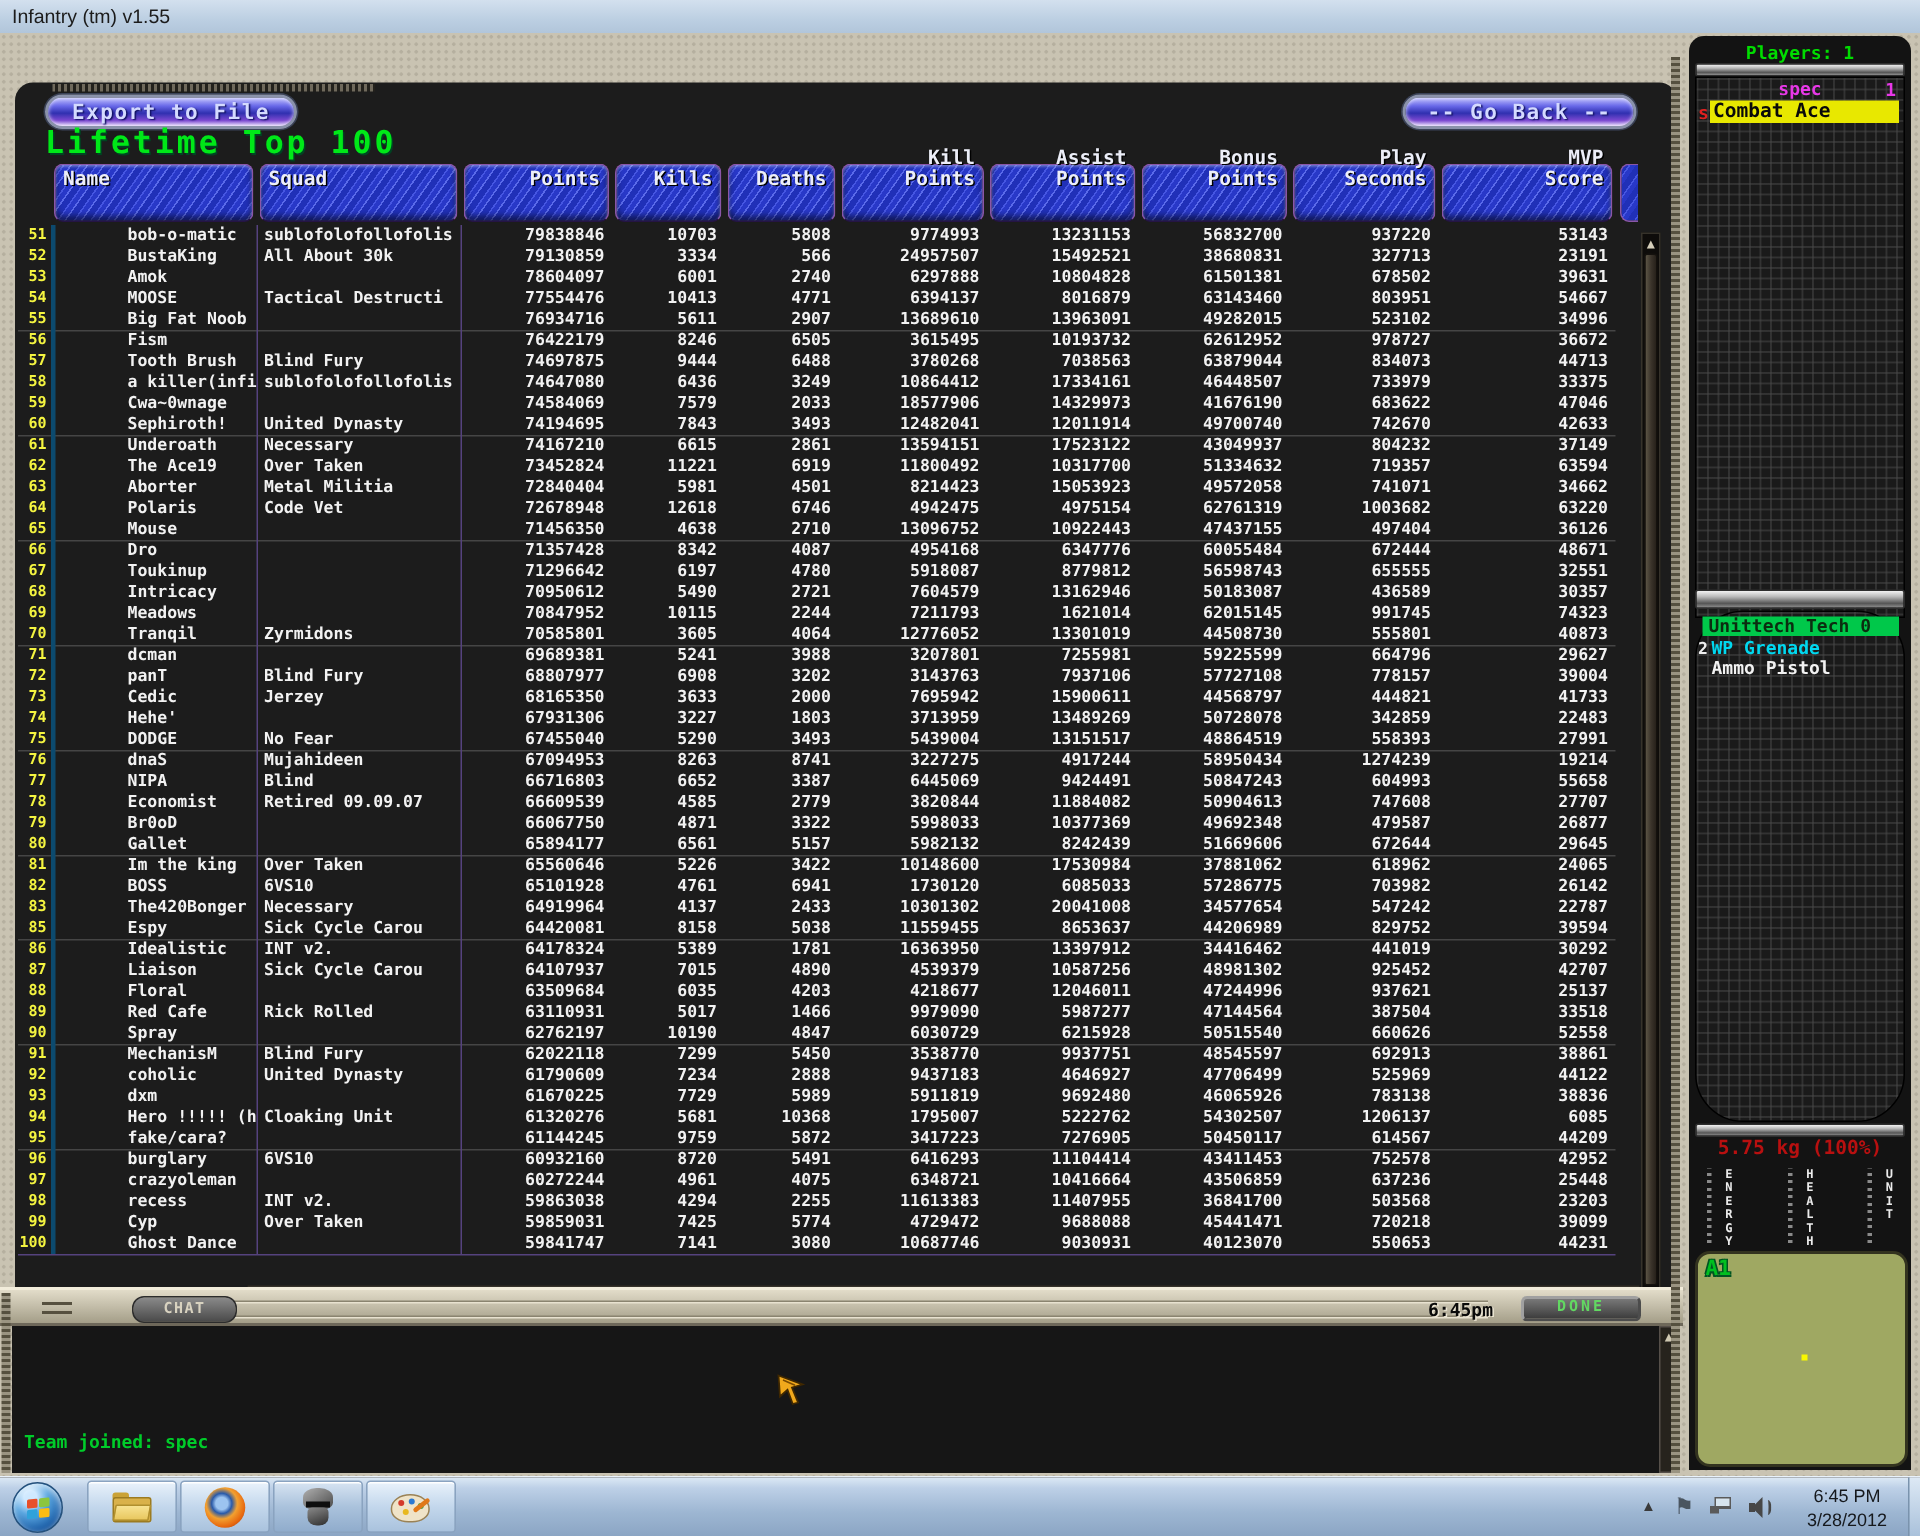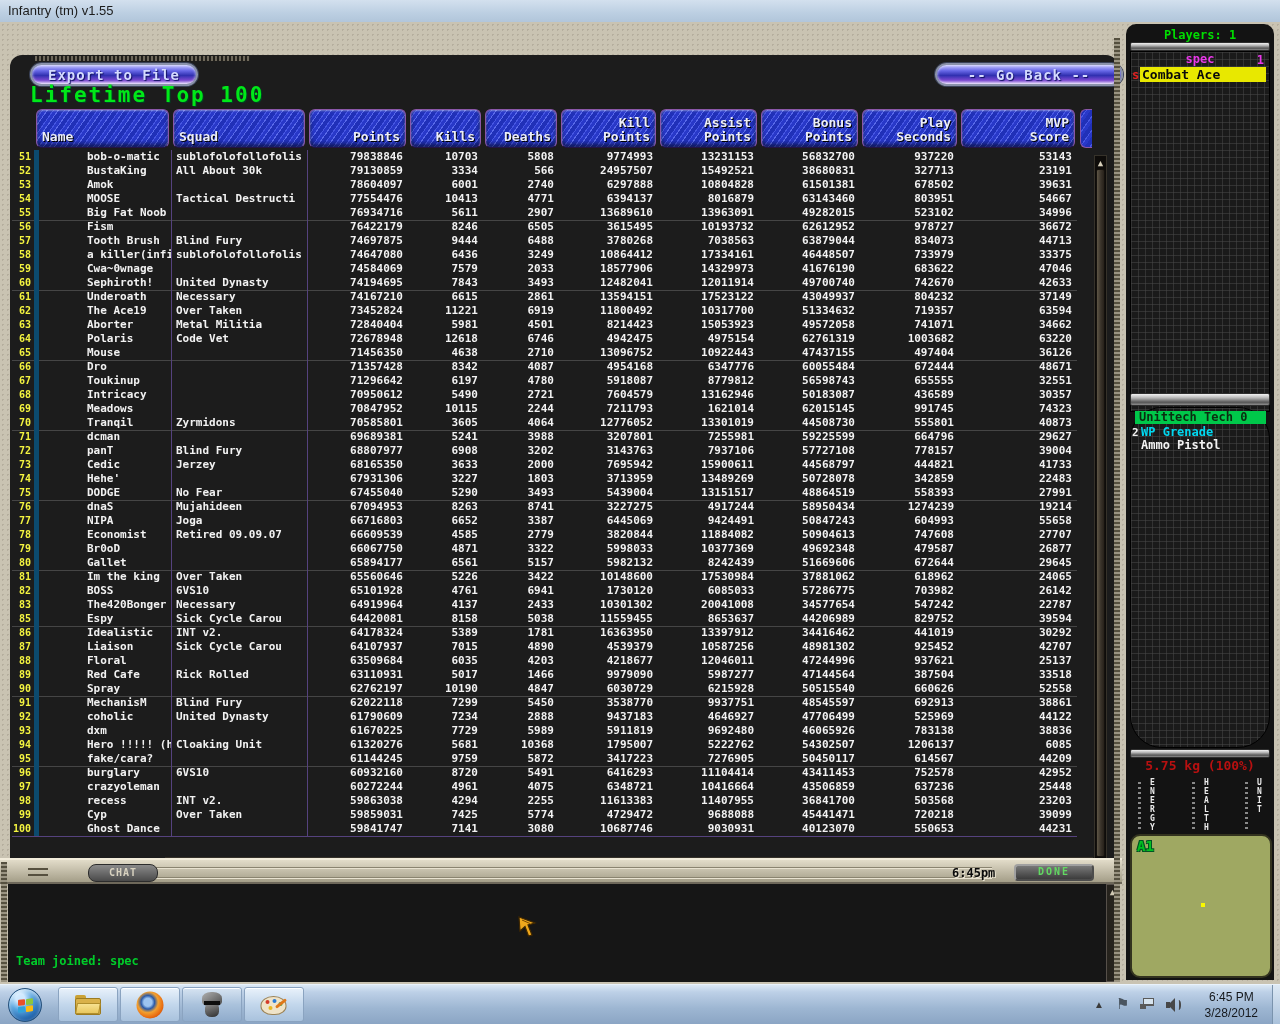--- a/index.html
+++ b/index.html
@@ -32,36 +32,36 @@
     color:#00e818; letter-spacing:2px; text-shadow:1px 1px 0 #042; }
 
   
   .tgrid { display:grid; grid-template-columns:22px 137px 136px 101px 75px 76px 99px 101px 101px 99px 118px; }
   #thead { position:absolute; left:2px; top:54px; width:1065px; height:41px; }
   .hcell { height:41px; }
   .hbox { height:39px; margin:0 2px; border-radius:6px; border:1px solid #8a56a8; border-bottom-color:#241444;
     background:repeating-linear-gradient(125deg,#2030b8 0 4px,#4656e2 4px 5px,#2838c8 5px 8px,#5a6aea 8px 9px);
     box-shadow:inset 0 1px 2px rgba(255,255,255,.4), inset 0 -3px 4px rgba(0,0,0,.55);
     color:#eceef8; font:bold 13px/14px "DejaVu Sans Mono",monospace;
-    display:flex; align-items:flex-end; padding:2px 5px 3px; white-space:pre-line;
+    display:flex; align-items:flex-end; padding:2px 5px 20px; white-space:pre-line;
     text-shadow:1px 1px 0 #000; }
   .hleft  { justify-content:flex-start; }
   .hright { justify-content:flex-end; text-align:right; }
   #hpartial { position:absolute; left:1070px; top:54px; width:12px; height:39px;
     border-radius:6px 0 0 6px; border:1px solid #8a56a8; border-right:none;
     background:repeating-linear-gradient(125deg,#2030b8 0 4px,#4656e2 4px 5px,#2838c8 5px 8px); }
 
   #tbody { position:absolute; left:2px; top:95px; width:1065px; border-bottom:1px solid #55427e; }
   .trow { height:14px; }
   .trow.sep { box-shadow:inset 0 1px 0 #454545; }
   .tc { font:bold 11px/14px "DejaVu Sans Mono",monospace; color:#f2f2f2;
     overflow:hidden; white-space:nowrap; }
   .c0 { color:#f4f440; text-align:right; padding-right:3px; font-size:10px; }
   .c1,.c2 { padding-left:4px; }
-  .c1 { border-left:5px solid #0c4a6e;padding-left:48px; }
+  .c1 { border-left:3px solid #0c4a6e;padding-left:48px; }
   .c2 { border-left:1px solid #55427e; }
   .c3 { border-left:1px solid #55427e; }
   .c3,.c4,.c5,.c6,.c7,.c8,.c9,.c10 { text-align:right; padding-right:5px; }
 
   
   #vscroll { position:absolute; left:1084px; top:100px; width:13px; height:716px;
     background:#0e0c0a; border:1px solid #36322a; }
   .varr { position:absolute; left:0; width:11px; text-align:center; color:#d6cfba;
     font:bold 9px/10px "DejaVu Sans Mono",monospace; }
   #vthumb { position:absolute; left:1px; top:13px; width:9px; bottom:13px;
@@ -181,21 +181,21 @@
   <div id="titlebar">
     <span class="t">Infantry (tm) v1.55</span>
   </div>
 
   <div id="frame">
 
     <div id="main" style="top:6px;margin-top:27px;">
       <div id="deco-strip"></div>
 
       <button class="pillbtn" style="left:20px; top:8px; width:168px;">Export to File</button>
-      <button class="pillbtn" style="left:925px; top:8px; width:188px;">-- Go Back --</button>
+      <button class="pillbtn" style="left:925px; top:8px; width:156px;">-- Go Back --</button>
 
       <div id="page-title">Lifetime Top 100</div>
 
       <div id="thead" class="tgrid">
           <div class="hcell"></div>
           <div class="hcell">
             <div class="hbox hleft">Name</div>
           </div>
           <div class="hcell">
             <div class="hbox hleft">Squad</div>
@@ -567,21 +567,21 @@
             <span class="tc c5">8741</span>
             <span class="tc c6">3227275</span>
             <span class="tc c7">4917244</span>
             <span class="tc c8">58950434</span>
             <span class="tc c9">1274239</span>
             <span class="tc c10">19214</span>
           </div>
           <div class="trow tgrid">
             <span class="tc c0">77</span>
             <span class="tc c1">NIPA</span>
-            <span class="tc c2">Joga</span>
+            <span class="tc c2">Blind</span>
             <span class="tc c3">66716803</span>
             <span class="tc c4">6652</span>
             <span class="tc c5">3387</span>
             <span class="tc c6">6445069</span>
             <span class="tc c7">9424491</span>
             <span class="tc c8">50847243</span>
             <span class="tc c9">604993</span>
             <span class="tc c10">55658</span>
           </div>
           <div class="trow tgrid">

